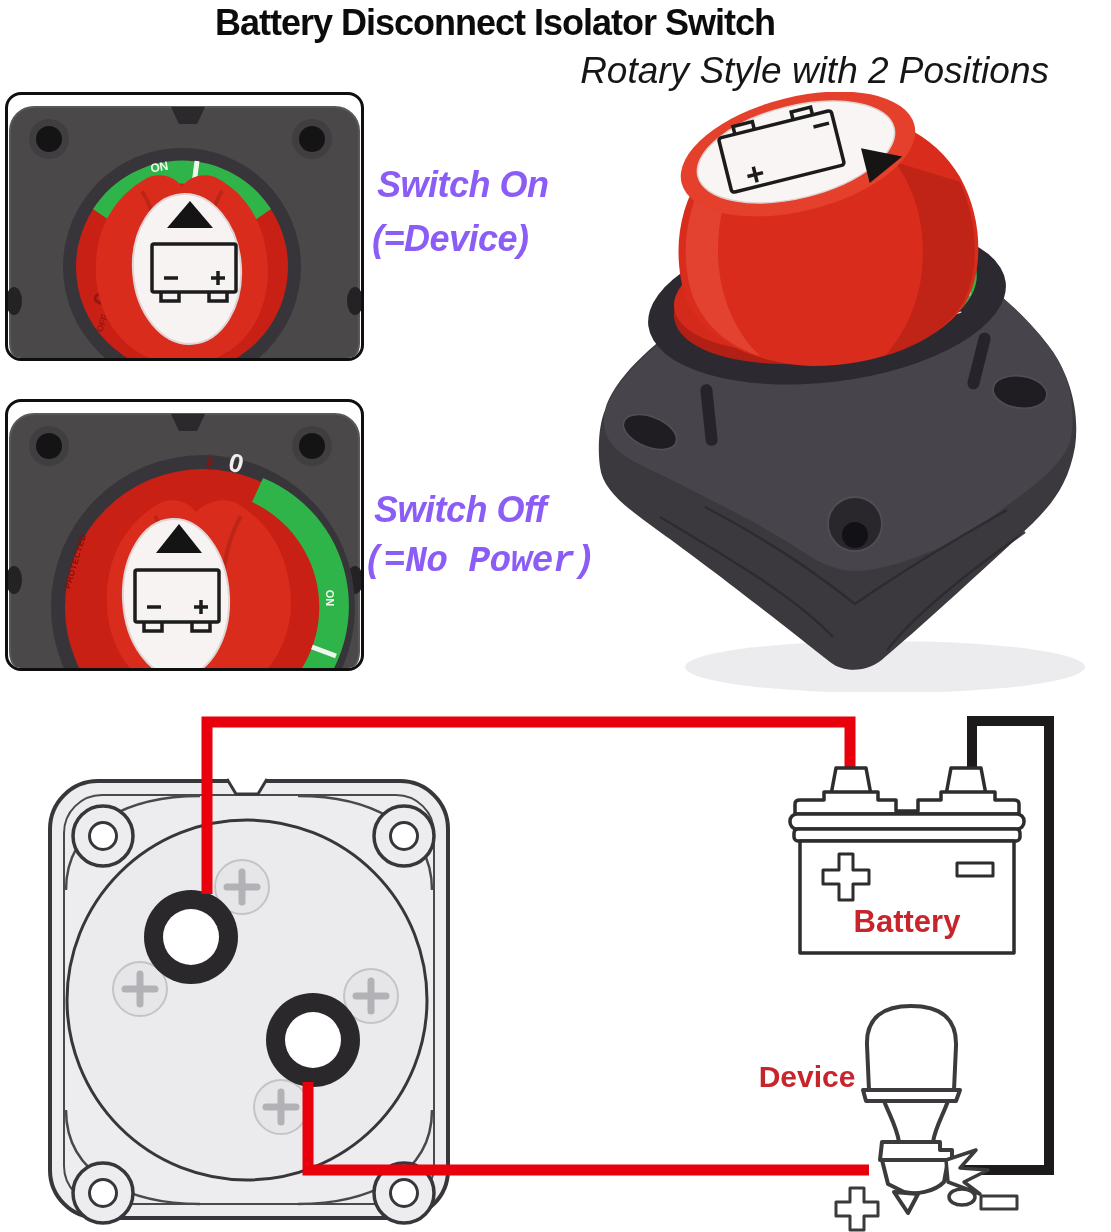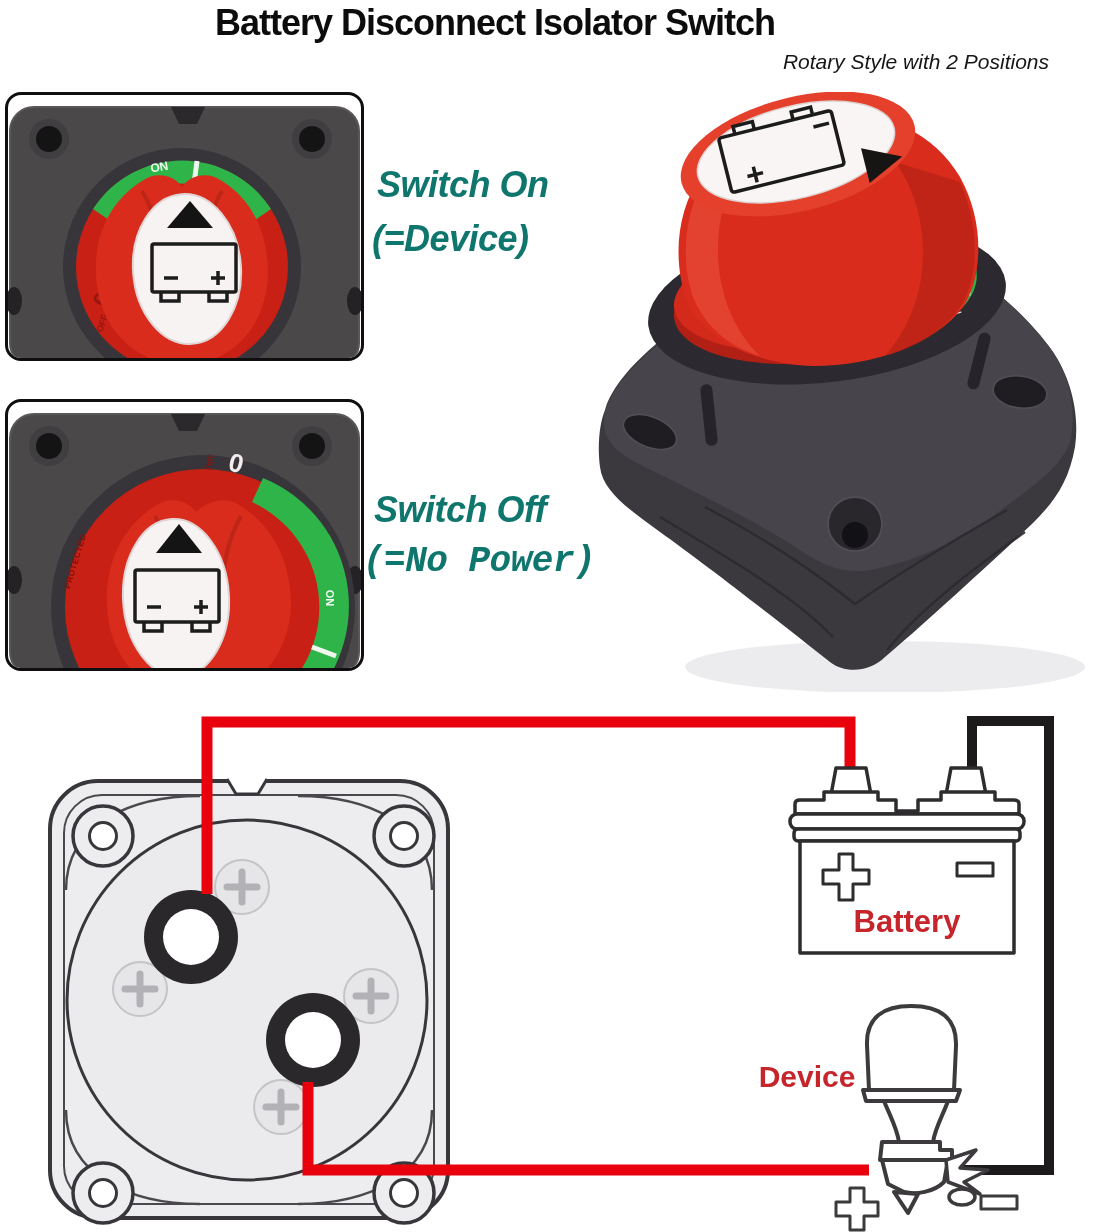--- a/index.html
+++ b/index.html
@@ -6,24 +6,24 @@
   body{
     width:1111px;height:1232px;position:relative;background:#ffffff;
     font-family:"Liberation Sans", sans-serif;overflow:hidden;
   }
   .abs{position:absolute;}
   .title{
     left:0;top:2px;width:990px;text-align:center;
     font-size:36px;font-weight:700;letter-spacing:-1px;color:#0c0c0c;
   }
   .subtitle{
-    top:50px;right:62px;font-size:21px;font-style:italic;color:#161616;
+    top:50px;right:62px;font-size:37px;font-style:italic;color:#161616;
   }
   .caption{
-    font-style:italic;font-weight:700;color:#0f766e;font-size:36px;letter-spacing:-0.5px;
+    font-style:italic;font-weight:700;color:#8b5cf6;font-size:36px;letter-spacing:-0.5px;
   }
   .inset{
     position:absolute;border:3px solid #0f0f0f;border-radius:16px;
     overflow:hidden;background:#ffffff;
   }
   .inset svg{display:block;}
   svg text{font-family:"Liberation Sans", sans-serif;}
   .diag-label{font-weight:700;}
 </style>
 </head>

